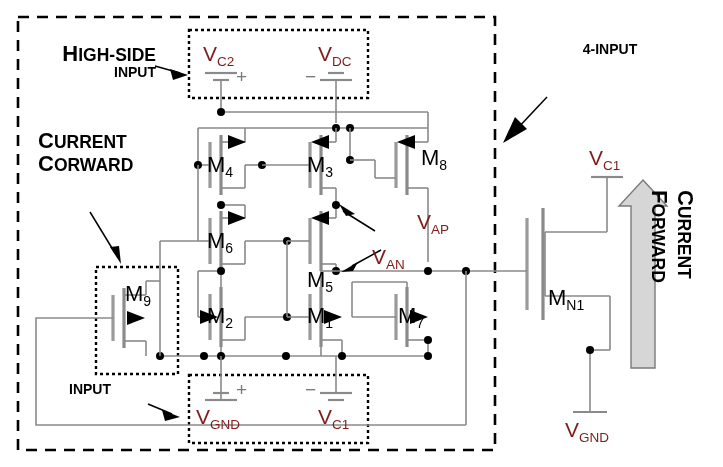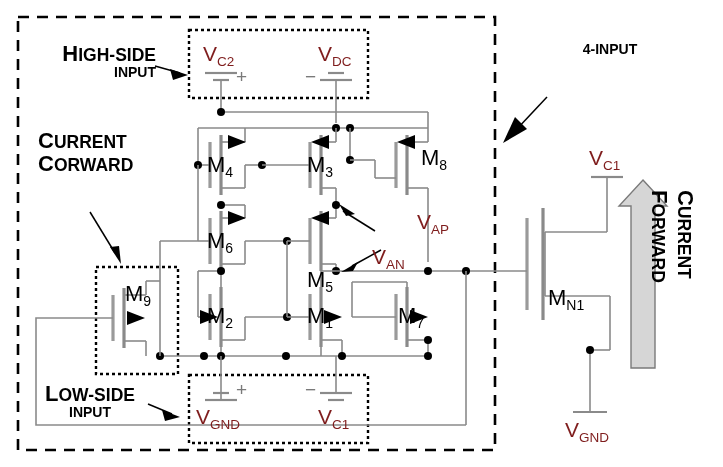--- a/index.html
+++ b/index.html
@@ -284,21 +284,20 @@
     <div class="sc"><span class="c">H</span><span>IGH-SIDE</span></div>
     <div class="plain">INPUT</div>
   </div>
 
   <div class="lbl" style="left:38px;top:129px;">
     <div class="sc"><span class="c">C</span><span>URRENT</span></div>
     <div class="sc"><span class="c">C</span><span>ORWARD</span></div>
   </div>
 
   <div class="lbl" style="left:30px;top:382px;text-align:center;width:120px;">
-    <div class="sc"><span class="c">L</span><span>OW-SIDE</span></div>
     <div class="plain">INPUT</div>
   </div>
 
   <div class="lbl" style="left:530px;top:42px;text-align:center;width:160px;">
     <div class="plain">4-INPUT</div>
   </div>
 
   <div style="position:absolute;left:672px;top:190px;">
     <div class="fwd" style="left:0;top:0;">
       <span class="c">F</span><span>ORWARD</span>

